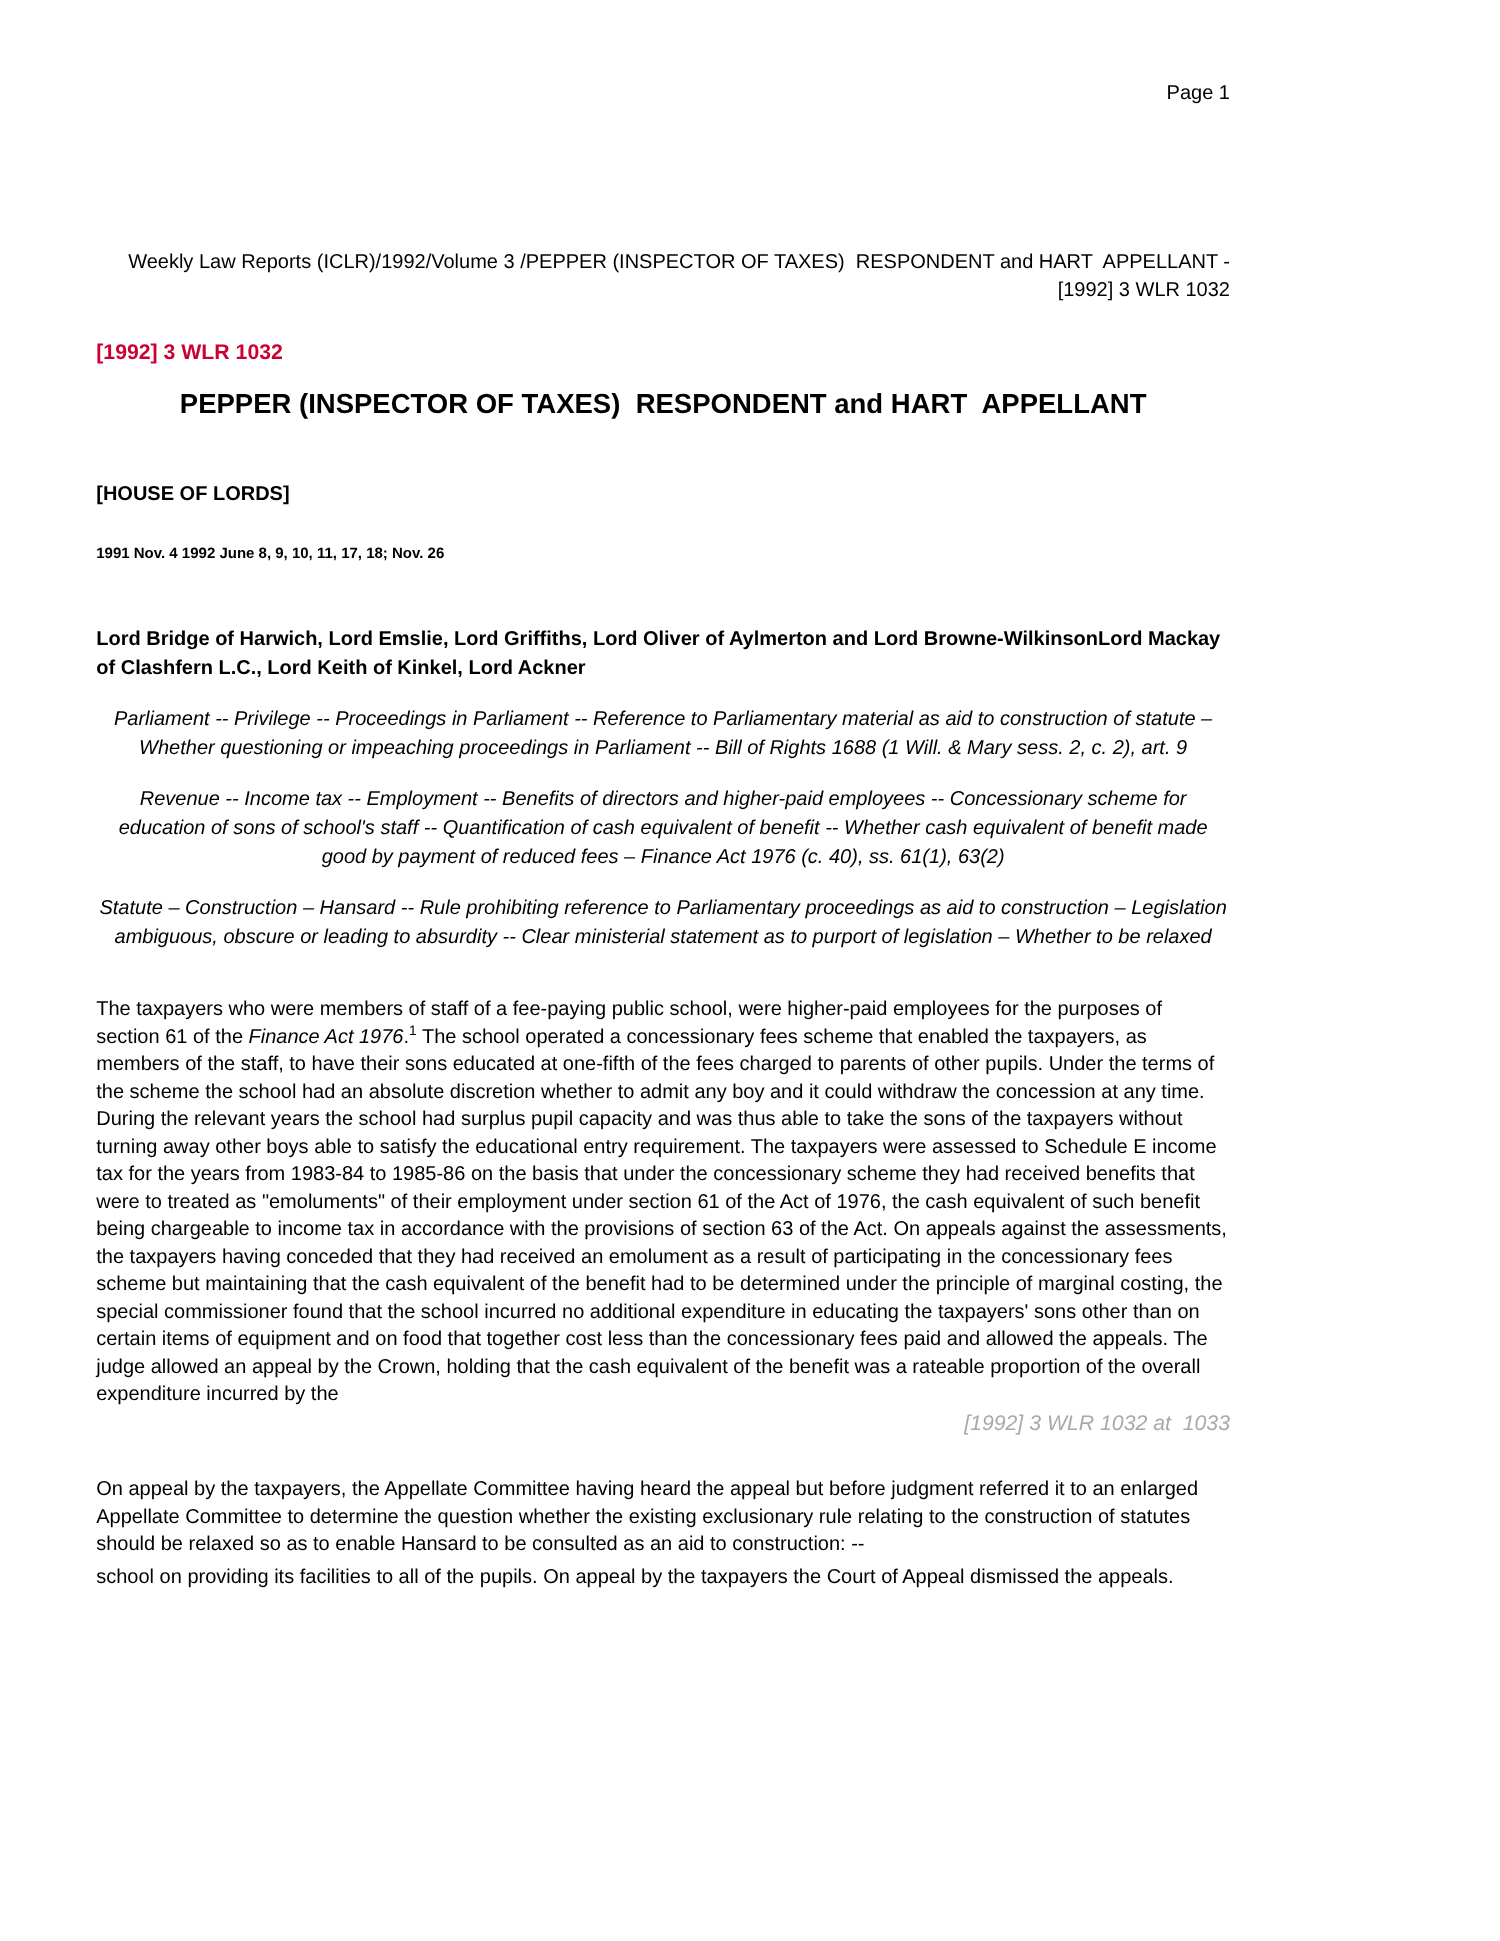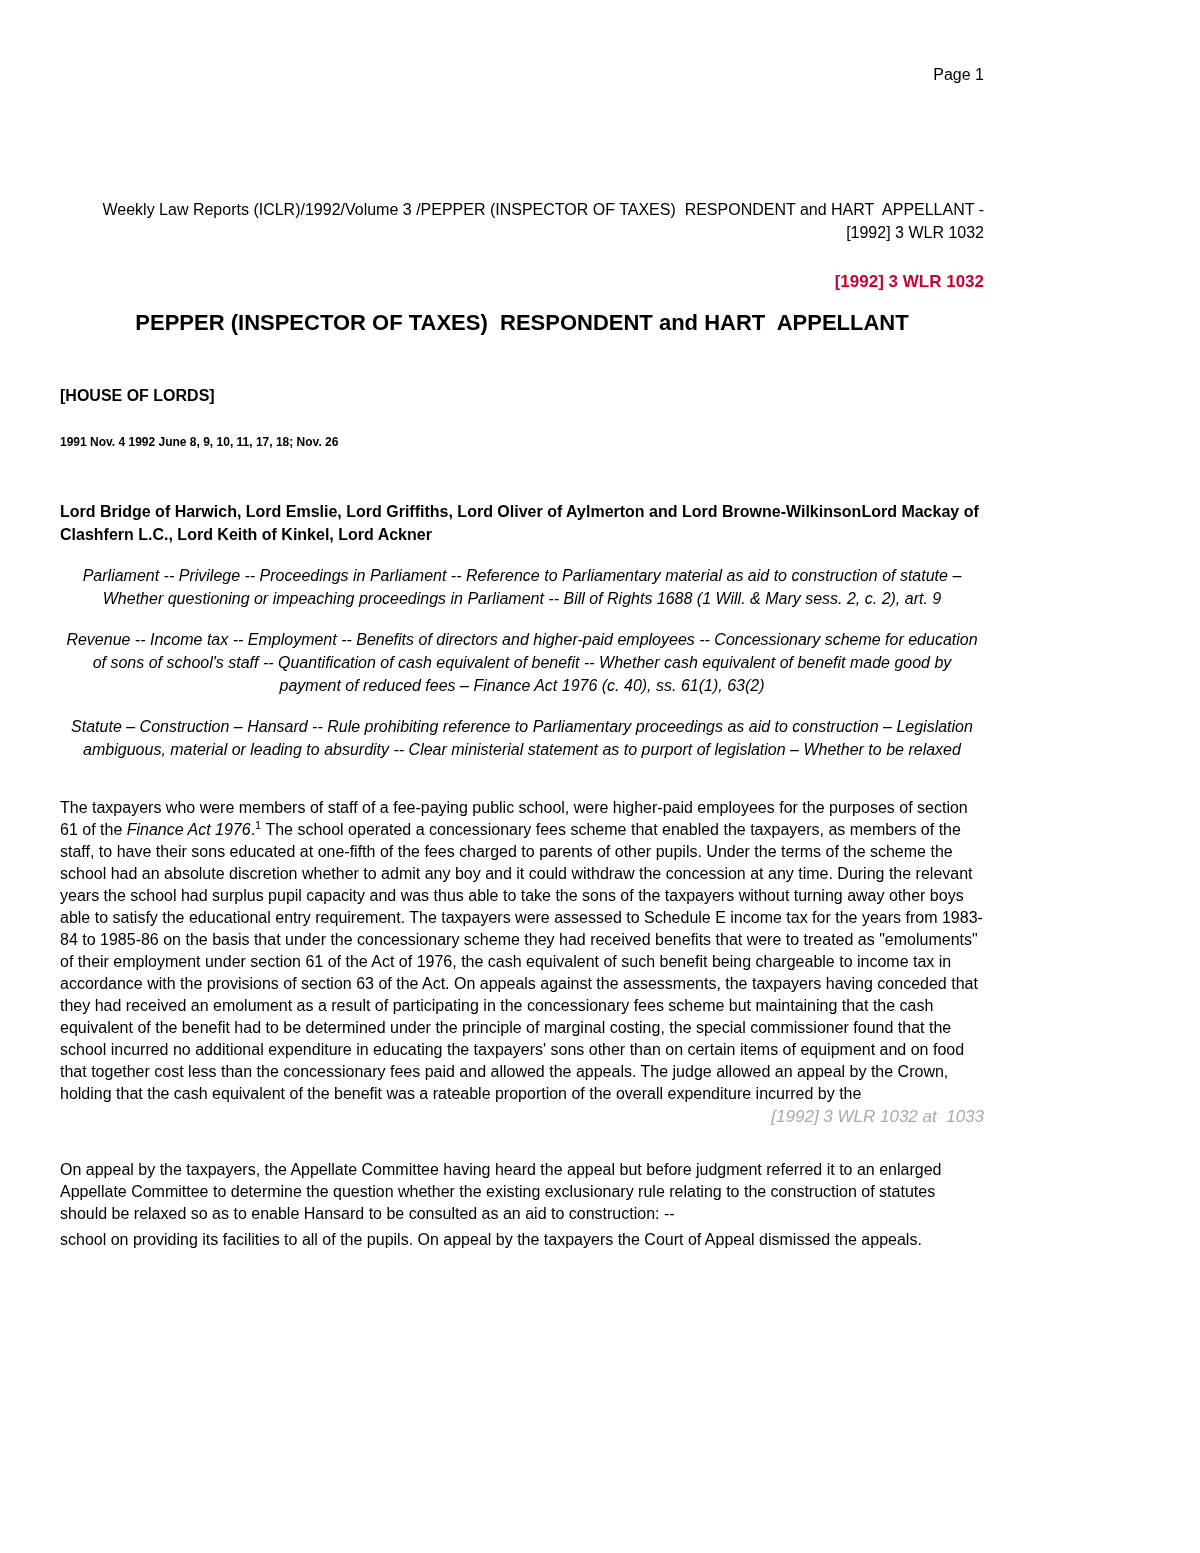--- a/index.html
+++ b/index.html
@@ -11,21 +11,21 @@
     width: 1200px;
     min-height: 1553px;
     font-family: "Liberation Sans", "DejaVu Sans", sans-serif;
     color: #000000;
     box-sizing: border-box;
   }
   .page {
     position: relative;
     width: 1112px;
     min-height: 1553px;
-    padding: 64px 128px 40px 60px;
+    padding: 64px 128px 40px 77px;
     box-sizing: border-box;
     background: #ffffff;
   }
   .page-number {
     text-align: right;
     font-size: 16px;
     line-height: 22px;
     color: #000;
   }
   .content p {
@@ -33,21 +33,20 @@
     white-space: pre-wrap;
   }
   .source-line {
     margin-top: 112px !important;
     font-size: 16px;
     line-height: 23px;
     text-align: right;
   }
   .red-citation {
     margin-top: 28px !important;
-    text-align: right;
     font-weight: bold;
     font-size: 17px;
     line-height: 20px;
     color: #cc0033;
   }
   .title {
     margin: 18px 0 0 0;
     text-align: center;
     font-size: 22px;
     line-height: 26px;
@@ -126,21 +125,21 @@
     <p class="court">[HOUSE OF LORDS]</p>
 
     <p class="dates">1991 Nov. 4 1992 June 8, 9, 10, 11, 17, 18; Nov. 26</p>
 
     <p class="judges">Lord Bridge of Harwich, Lord Emslie, Lord Griffiths, Lord Oliver of Aylmerton and Lord Browne-WilkinsonLord Mackay of Clashfern L.C., Lord Keith of Kinkel, Lord Ackner</p>
 
     <p class="catchword">Parliament -- Privilege -- Proceedings in Parliament -- Reference to Parliamentary material as aid to construction of statute – Whether questioning or impeaching proceedings in Parliament -- Bill of Rights 1688 (1 Will. &amp; Mary sess. 2, c. 2), art. 9</p>
 
     <p class="catchword">Revenue -- Income tax -- Employment -- Benefits of directors and higher-paid employees -- Concessionary scheme for education of sons of school's staff -- Quantification of cash equivalent of benefit -- Whether cash equivalent of benefit made good by payment of reduced fees – Finance Act 1976 (c. 40), ss. 61(1), 63(2)</p>
 
-    <p class="catchword">Statute – Construction – Hansard -- Rule prohibiting reference to Parliamentary proceedings as aid to construction – Legislation ambiguous, material or leading to absurdity -- Clear ministerial statement as to purport of legislation – Whether to be relaxed</p>
+    <p class="catchword">Statute – Construction – Hansard -- Rule prohibiting reference to Parliamentary proceedings as aid to construction – Legislation ambiguous, obscure or leading to absurdity -- Clear ministerial statement as to purport of legislation – Whether to be relaxed</p>
 
     <p class="headnote first"><span>The taxpayers who were members of staff of a fee-paying public school, were higher-paid employees for the purposes of section 61 of the </span><span class="italic">Finance Act 1976</span><span>.</span><sup>1</sup><span> The school operated a concessionary fees scheme that enabled the taxpayers, as members of the staff, to have their sons educated at one-fifth of the fees charged to parents of other pupils. Under the terms of the scheme the school had an absolute discretion whether to admit any boy and it could withdraw the concession at any time. During the relevant years the school had surplus pupil capacity and was thus able to take the sons of the taxpayers without turning away other boys able to satisfy the educational entry requirement. The taxpayers were assessed to Schedule E income tax for the years from 1983-84 to 1985-86 on the basis that under the concessionary scheme they had received benefits that were to treated as "emoluments" of their employment under section 61 of the Act of 1976, the cash equivalent of such benefit being chargeable to income tax in accordance with the provisions of section 63 of the Act. On appeals against the assessments, the taxpayers having conceded that they had received an emolument as a result of participating in the concessionary fees scheme but maintaining that the cash equivalent of the benefit had to be determined under the principle of marginal costing, the special commissioner found that the school incurred no additional expenditure in educating the taxpayers' sons other than on certain items of equipment and on food that together cost less than the concessionary fees paid and allowed the appeals. The judge allowed an appeal by the Crown, holding that the cash equivalent of the benefit was a rateable proportion of the overall expenditure incurred by the</span></p>
 
     <p class="mid-citation">[1992] 3 WLR 1032 at  1033</p>
 
     <p class="headnote spaced">On appeal by the taxpayers, the Appellate Committee having heard the appeal but before judgment referred it to an enlarged Appellate Committee to determine the question whether the existing exclusionary rule relating to the construction of statutes should be relaxed so as to enable Hansard to be consulted as an aid to construction: --</p>
 
     <p class="headnote continues">school on providing its facilities to all of the pupils. On appeal by the taxpayers the Court of Appeal dismissed the appeals.</p>
 
   </div>

